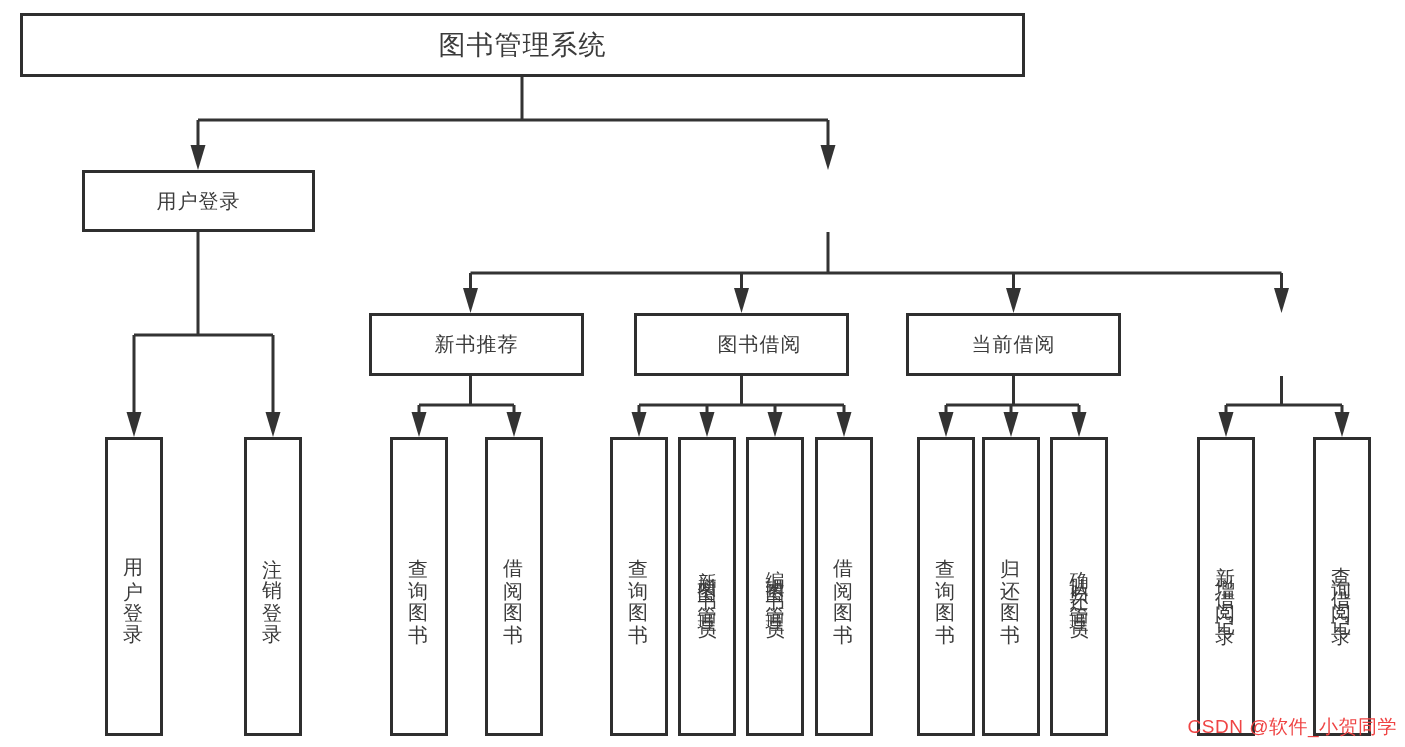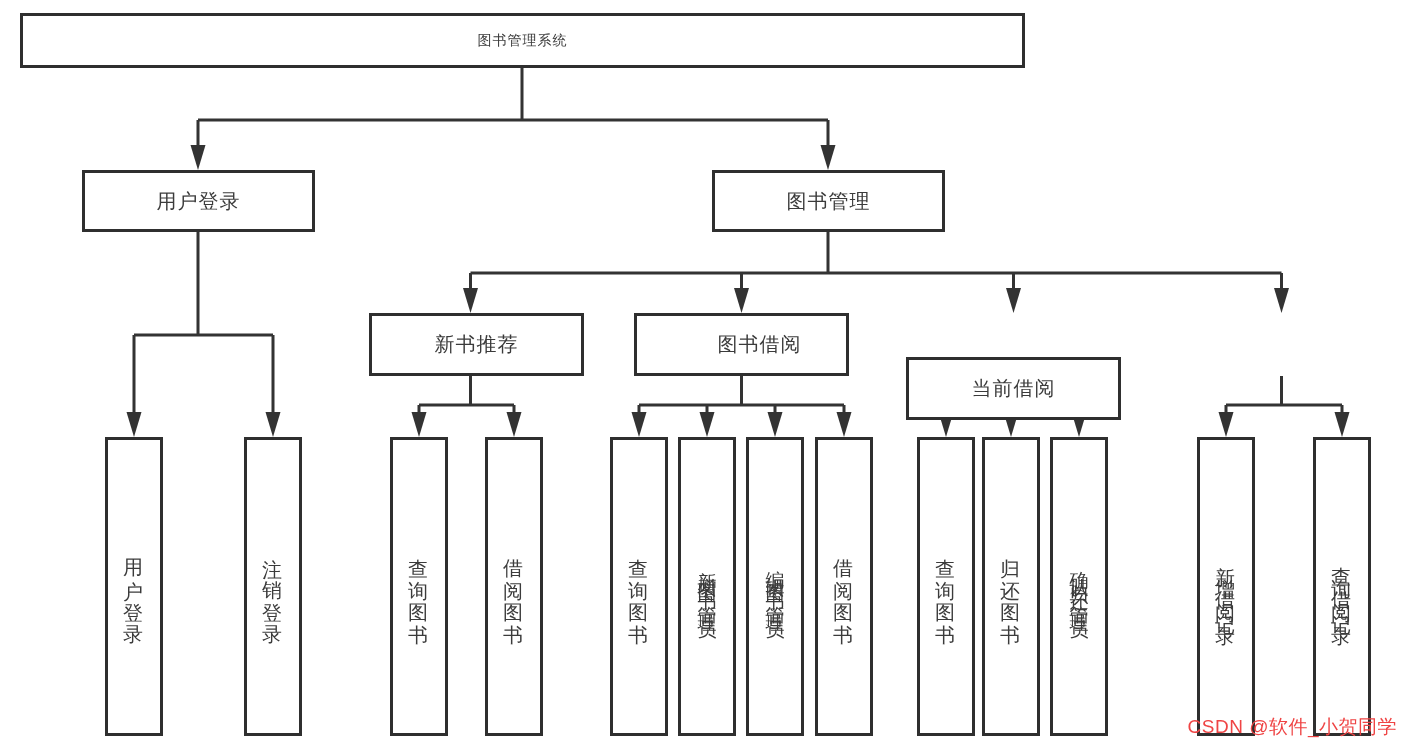--- a/index.html
+++ b/index.html
@@ -29,22 +29,22 @@
     z-index: 2;
   }
   .hnode {
     display: flex;
     align-items: center;
     justify-content: center;
     font-size: 20px;
     letter-spacing: 1px;
   }
   .root {
-    left: 20px; top: 13px; width: 1005px; height: 55px;
-    font-size: 14px;
+    left: 20px; top: 13px; width: 1005px; height: 64px;
+    font-size: 27px;
   }
   .lvl2 { top: 170px; width: 233px; height: 62px; }
   .lvl3 { top: 313px; width: 215px; height: 63px; }
 
   .leaf {
     top: 437px; width: 58px; height: 299px;
   }
   .leaf > span {
     position: absolute;
     top: 50%; left: 50%;
@@ -111,25 +111,24 @@
       <polygon points="1011,437 1003.5,412 1018.5,412"></polygon>
       <polygon points="1079,437 1071.5,412 1086.5,412"></polygon>
       <polygon points="1226,437 1218.5,412 1233.5,412"></polygon>
       <polygon points="1342,437 1334.5,412 1349.5,412"></polygon>
     </g>
   </svg>
 
   <div class="node hnode root">图书管理系统</div>
 
   <div class="node hnode lvl2" style="left:82px;">用户登录</div>
-  <div class="node hnode lvl2" style="left:712px;">图书管理</div>
 
   <div class="node hnode lvl3" style="left:369px;">新书推荐</div>
   <div class="node hnode lvl3" style="left:634px;padding-left:36px;">图书借阅</div>
-  <div class="node hnode lvl3" style="left:906px;margin-top:44px;">当前借阅</div>
+  <div class="node hnode lvl3" style="left:906px;">当前借阅</div>
 
   <div class="node leaf c4" style="left:105px;">
     <span>用户登录</span>
   </div>
   <div class="node leaf c4" style="left:244px;">
     <span>注销登录</span>
   </div>
 
   <div class="node leaf c4" style="left:390px;">
     <span>查询图书</span>

